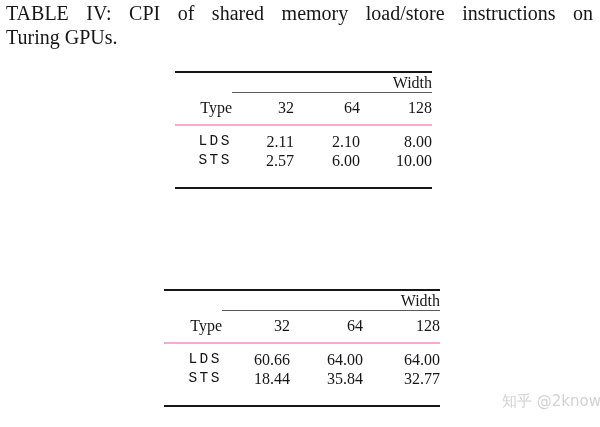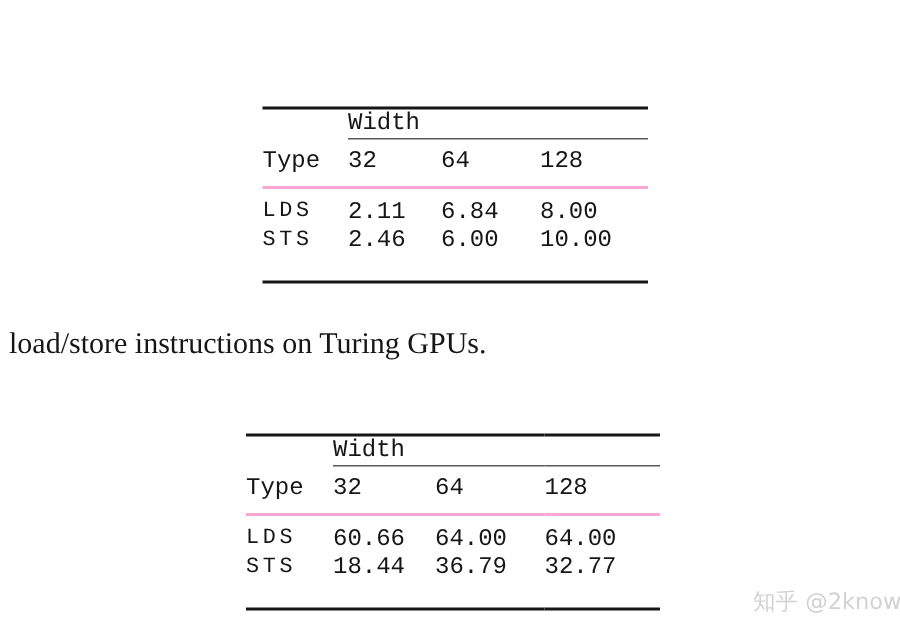--- a/index.html
+++ b/index.html
@@ -34,23 +34,22 @@
     border-top: 2px solid #161616;
     border-bottom: 2px solid #161616;
     font-family: "Liberation Serif", serif;
     font-size: 16px;
     color: #161616;
   }
   table.btab td, table.btab th {
     padding: 0;
     font-weight: normal;
     line-height: 19px;
-    text-align: left;
+    text-align: right;
     overflow: hidden;
-    font-family: Liberation Mono, monospace;
   }
   td.group-cell {
     border-bottom: 1px solid #5a5a5a;
     padding: 6px 0 5px 0;
   }
   tr.col-header-row th {
     border-bottom: 2px solid #f9a8d4;
     padding: 5px 0 7px 0;
   }
   th.type-col, td.type-col { text-align: left; padding-left: 1px; }
@@ -70,20 +69,24 @@
     font-size: 15px;
     line-height: 16px;
     white-space: nowrap;
   }
 </style>
 </head>
 <body>
 
 <div class="page">
 
+  <div class="caption" style="top:1px;">
+    <div class="cap-line cap-just">TABLE IV: CPI of shared memory load/store instructions on</div>
+    <div class="cap-line">Turing GPUs.</div>
+  </div>
 
   <div class="btab-wrap" style="left:175px; top:71px;">
     <table class="btab" style="width:257px;">
       <colgroup>
         <col style="width:57px">
           <col style="width:62px">
           <col style="width:66px">
           <col style="width:72px">
       </colgroup>
       <thead>
@@ -95,35 +98,34 @@
           <th class="type-col">Type</th>
           <th>32</th>
           <th>64</th>
           <th>128</th>
         </tr>
       </thead>
       <tbody>
         <tr class="first-data-row">
           <td class="type-col mono-label">LDS</td>
           <td>2.11</td>
-          <td>6.84</td>
+          <td>2.10</td>
           <td>8.00</td>
         </tr>
         <tr class="last-data-row">
           <td class="type-col mono-label">STS</td>
-          <td>2.46</td>
+          <td>2.57</td>
           <td>6.00</td>
           <td>10.00</td>
         </tr>
       </tbody>
     </table>
   </div>
 
   <div class="caption" style="top:217px;">
-    <div class="cap-line">load/store instructions on Turing GPUs.</div>
   </div>
 
   <div class="btab-wrap" style="left:164px; top:289px;">
     <table class="btab" style="width:276px;">
       <colgroup>
         <col style="width:58px">
           <col style="width:68px">
           <col style="width:73px">
           <col style="width:77px">
       </colgroup>
@@ -142,21 +144,21 @@
       <tbody>
         <tr class="first-data-row">
           <td class="type-col mono-label">LDS</td>
           <td>60.66</td>
           <td>64.00</td>
           <td>64.00</td>
         </tr>
         <tr class="last-data-row">
           <td class="type-col mono-label">STS</td>
           <td>18.44</td>
-          <td>36.79</td>
+          <td>35.84</td>
           <td>32.77</td>
         </tr>
       </tbody>
     </table>
   </div>
 
   <div class="watermark" style="color: rgb(210, 210, 210);">知乎 @2know</div>
 
 </div>
 

